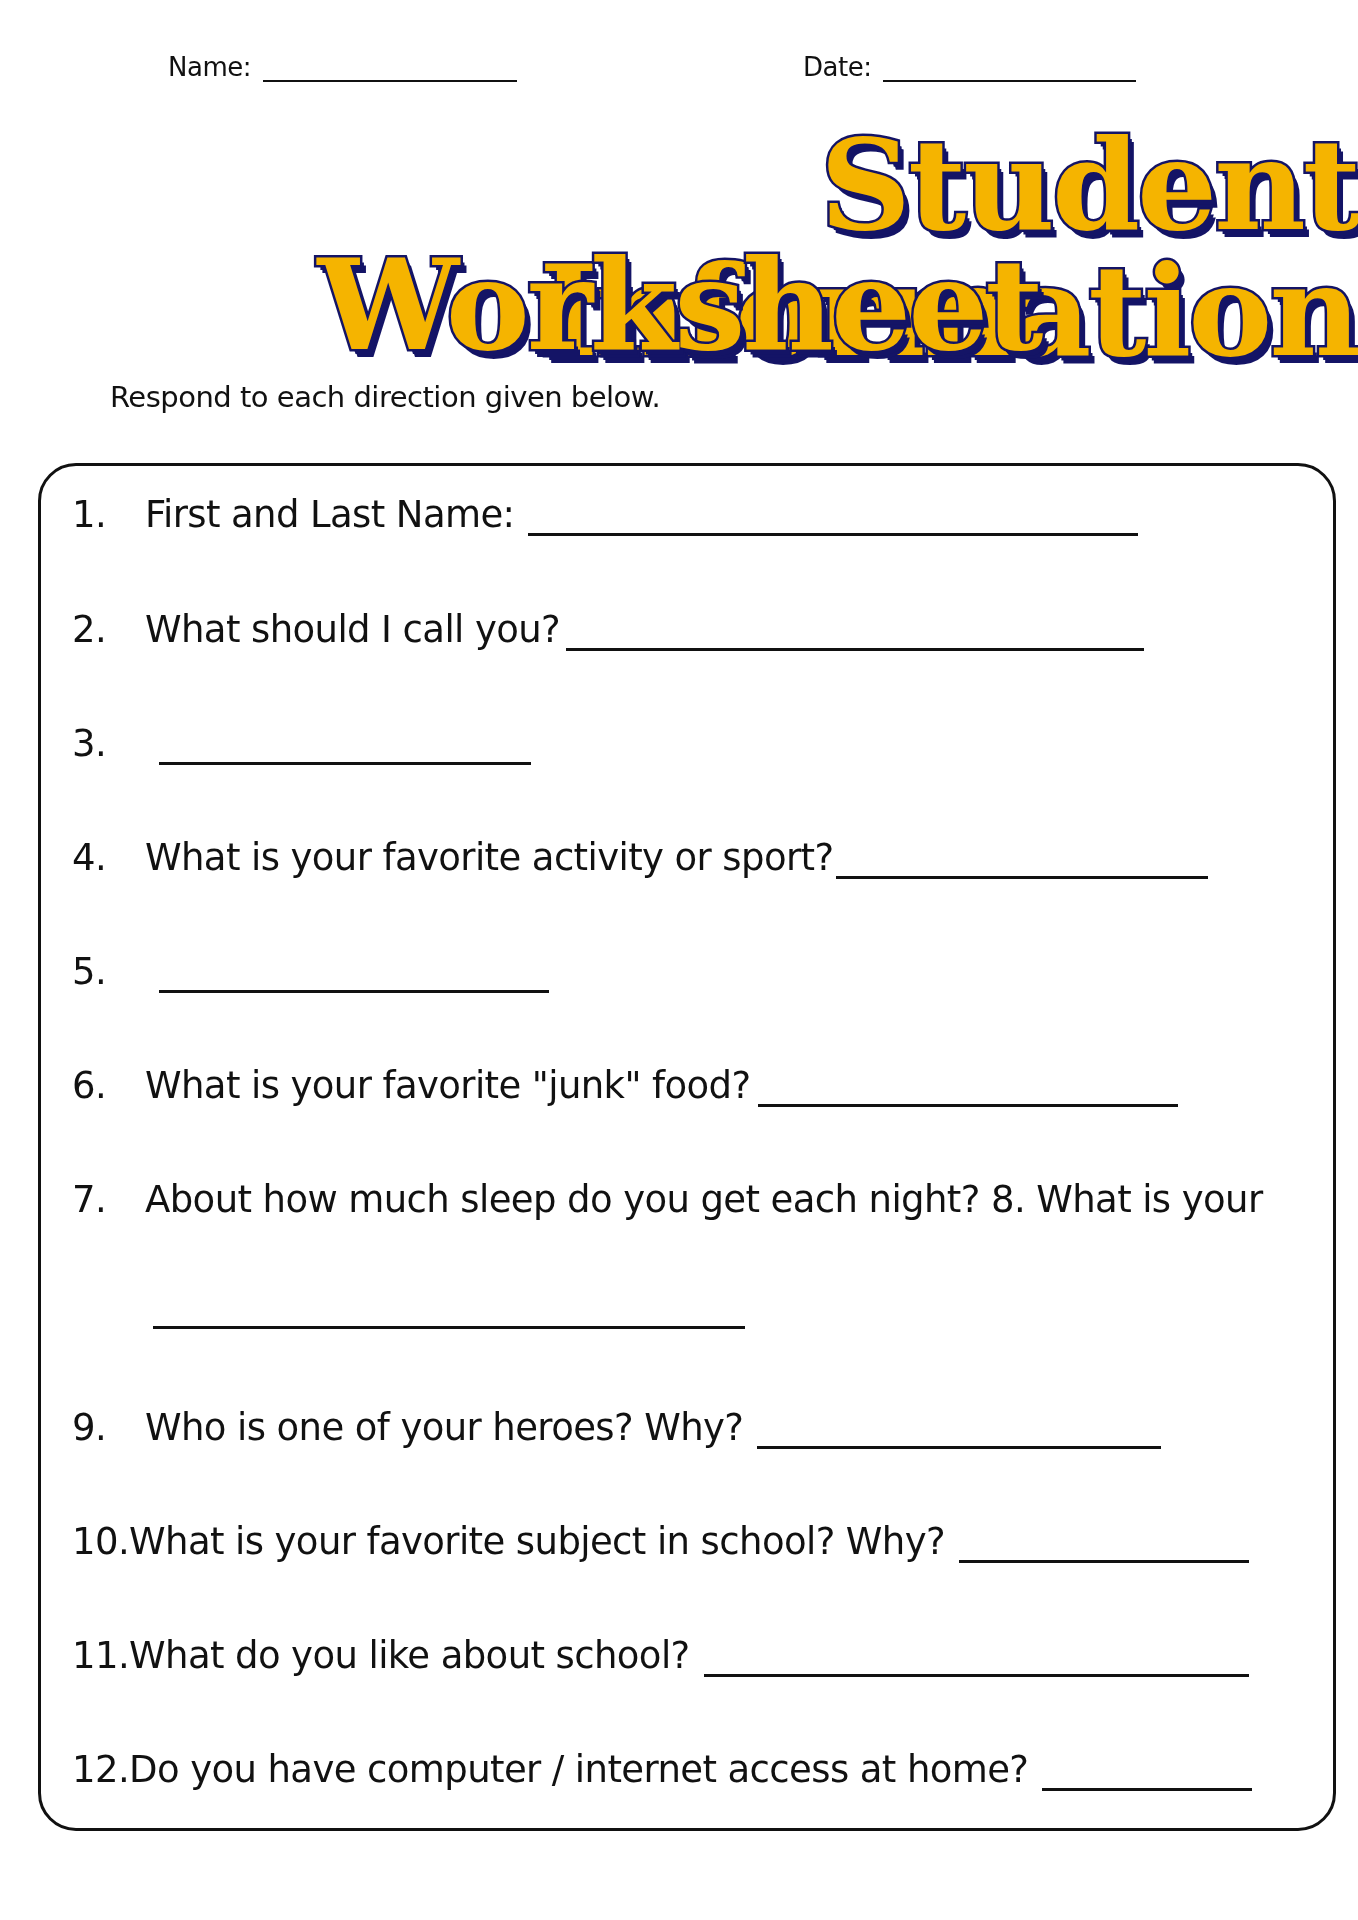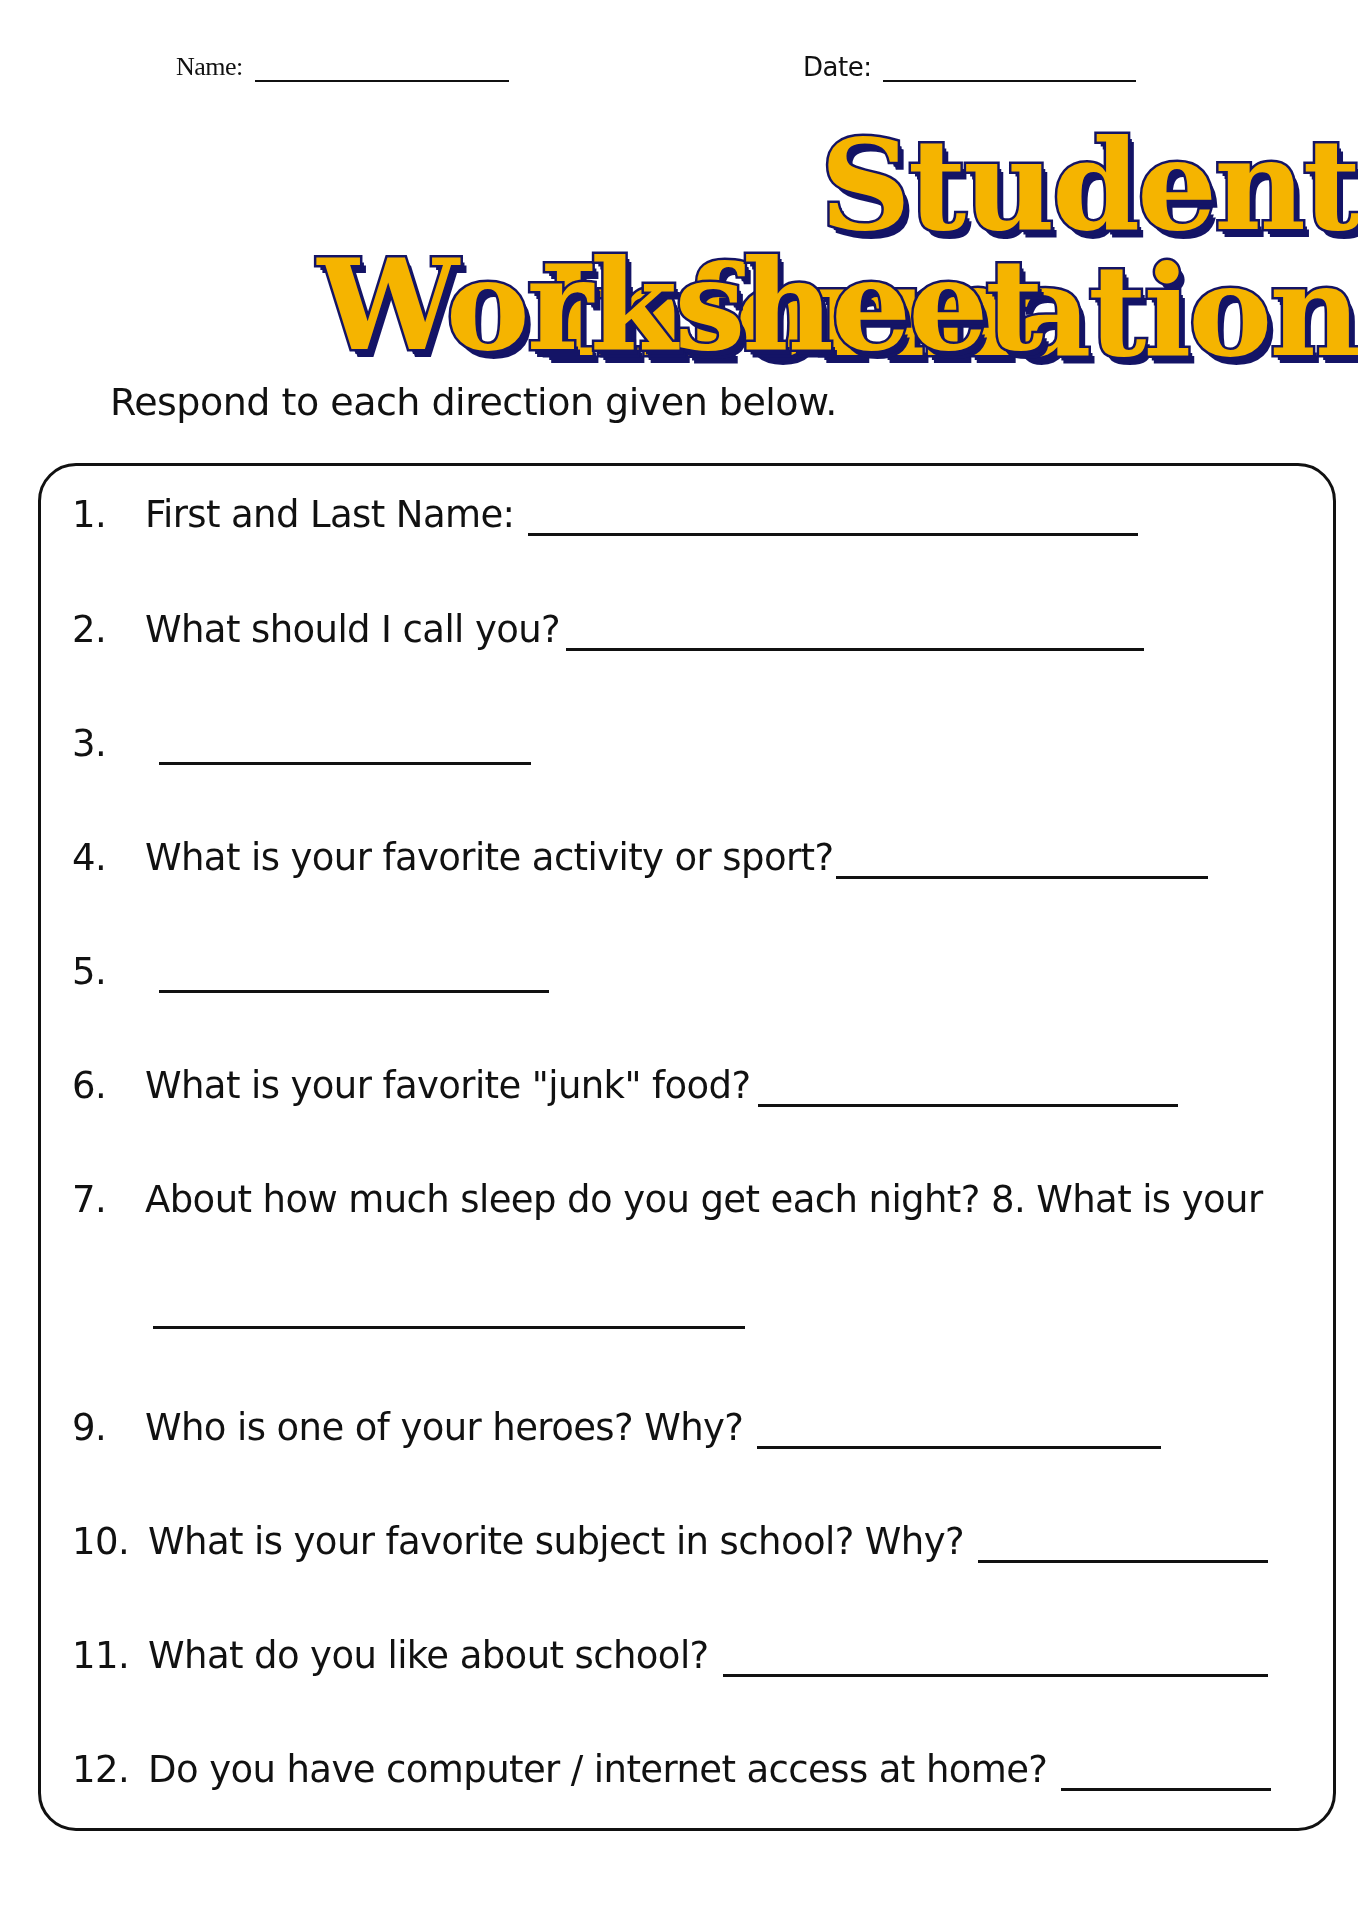--- a/index.html
+++ b/index.html
@@ -1,42 +1,42 @@
 <!DOCTYPE html>
 <html><head>
 <meta charset="utf-8">
 <style>
   html, body { margin: 0; padding: 0; background: #ffffff; }
   body { width: 1358px; height: 1920px; position: relative; overflow: hidden;
          font-family: "DejaVu Sans", sans-serif; color: #111111; }
   .hdr { position: absolute; top: 52px; font-size: 26px; letter-spacing: -0.5px; }
   .hdr .lbl { display: inline-block; vertical-align: bottom; }
   .hdr .blank { display: inline-block; vertical-align: bottom; border-bottom: 2px solid #111; margin-left: 12px; height: 28px; }
-  #hdr-name { left: 176px; font-family: Liberation Serif, serif; }
+  #hdr-name { left: 168px; }
   #hdr-name .blank { width: 254px; }
   #hdr-date { left: 803px; }
   #hdr-date .blank { width: 253px; }
 
   .title { position: absolute; left: 0; width: 1358px; text-align: center;
            font-family: "DejaVu Serif", serif; font-weight: bold; color: #F5B400;
            font-size: 126px; line-height: 1; letter-spacing: -3px;
            -webkit-text-stroke: 5px #141466; paint-order: stroke fill;
            text-shadow: 4px 5px 0 #141466, 6px 8px 0 #141466; }
   #title-line1 { top: 122px; text-align: right; }
   #title-line2 { top: 242px; }
 
-  .instructions { position: absolute; left: 110px; top: 380px; font-size: 38px; letter-spacing: -0.5px; text-align: right; }
+  .instructions { position: absolute; left: 110px; top: 380px; font-size: 29px; letter-spacing: -0.5px; text-align: right; }
 
   .box { position: absolute; left: 38px; top: 463px; width: 1298px; height: 1368px;
          border: 3px solid #111; border-radius: 38px; box-sizing: border-box; }
 
   .q { position: absolute; left: 72px; font-size: 37px; letter-spacing: -0.6px; white-space: nowrap;
        display: flex; align-items: flex-end; }
   .q .num { display: inline-block; width: 73px; }
-  .q .num.wide { width: auto; margin-right: 19px; }
+  .q .num.wide { width: auto; margin-right: 0; }
   .q .line { display: inline-block; border-bottom: 3px solid #111; height: 34px; }
   .q .gap { display: inline-block; width: 14px; }
 </style>
 </head>
 <body>
 
 <div class="hdr" id="hdr-name">
   <span class="lbl">Name:</span><span class="blank"></span>
 </div>
 <div class="hdr" id="hdr-date">

